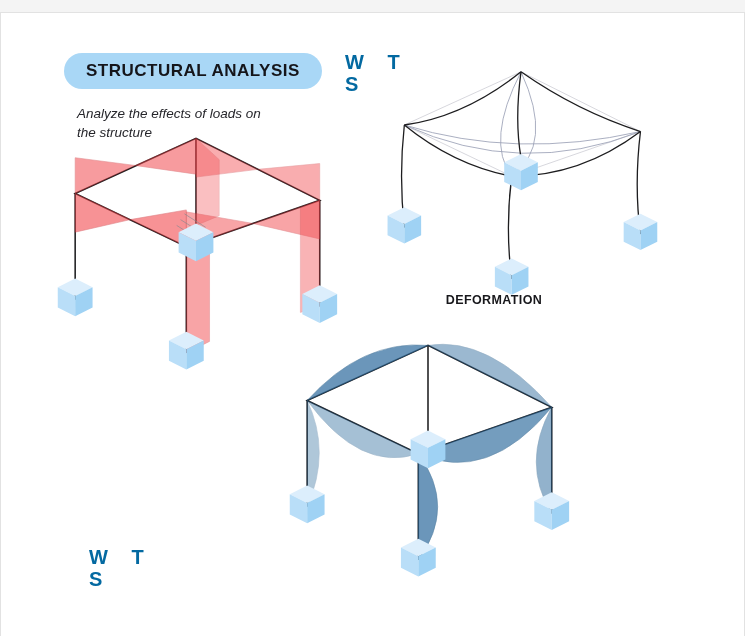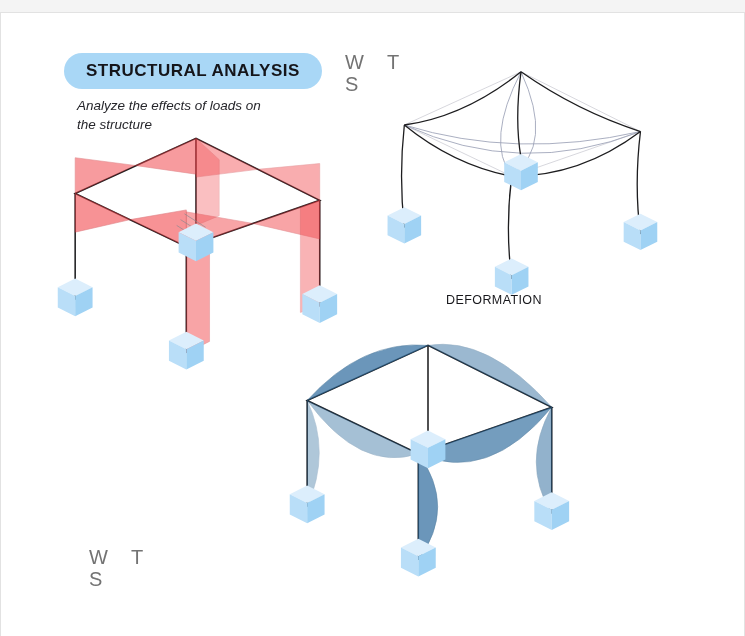--- a/index.html
+++ b/index.html
@@ -1,25 +1,25 @@
 <!DOCTYPE html>
 <html><head>
 <meta charset="utf-8">
 <style>
   html,body{margin:0;padding:0;background:#f4f4f4;font-family:"Liberation Sans",sans-serif;}
   .page{position:relative;width:745px;height:636px;background:#ffffff;border:1px solid #e2e2e2;box-sizing:border-box;overflow:hidden;margin:12px auto;}
   .badge{position:absolute;left:63px;top:40px;background:#a9d7f6;border-radius:18px;padding:8px 22px;
          font-size:17px;font-weight:bold;letter-spacing:.5px;color:#15151a;}
-  .subtitle{position:absolute;left:76px;top:84px;font-size:13.5px;font-style:italic;color:#26262b;line-height:1.4;}
-  .watermark{position:absolute;color:#737373;font-weight:normal;font-size:20px;line-height:1.1;}
+  .subtitle{position:absolute;left:76px;top:92px;font-size:13.5px;font-style:italic;color:#26262b;line-height:1.4;}
+  .watermark{position:absolute;color:#0369a1;font-weight:bold;font-size:20px;line-height:1.1;}
   .watermark .l1{letter-spacing:9px;}
   .watermark.wm-top{left:344px;top:38px;}
   .watermark.wm-bottom{left:88px;top:533px;}
   .fig{position:absolute;}
-  .dlabel{position:absolute;width:220px;text-align:center;font-size:12.5px;font-weight:normal;
+  .dlabel{position:absolute;width:220px;text-align:center;font-size:12.5px;font-weight:bold;
           letter-spacing:.4px;color:#18181c;}
   svg{display:block;}
 </style>
 </head>
 <body>
 
 <div class="page">
 
   <svg width="0" height="0" style="position:absolute" aria-hidden="true">
     <defs>

